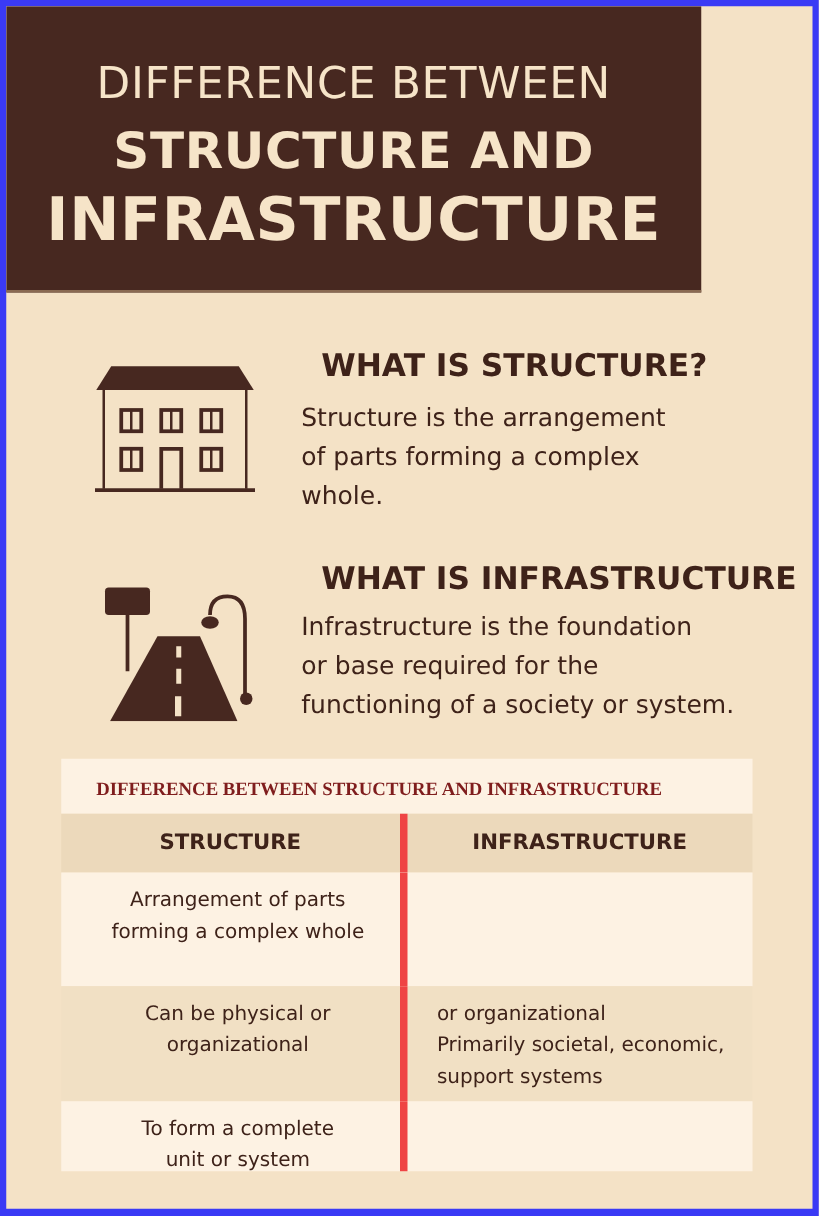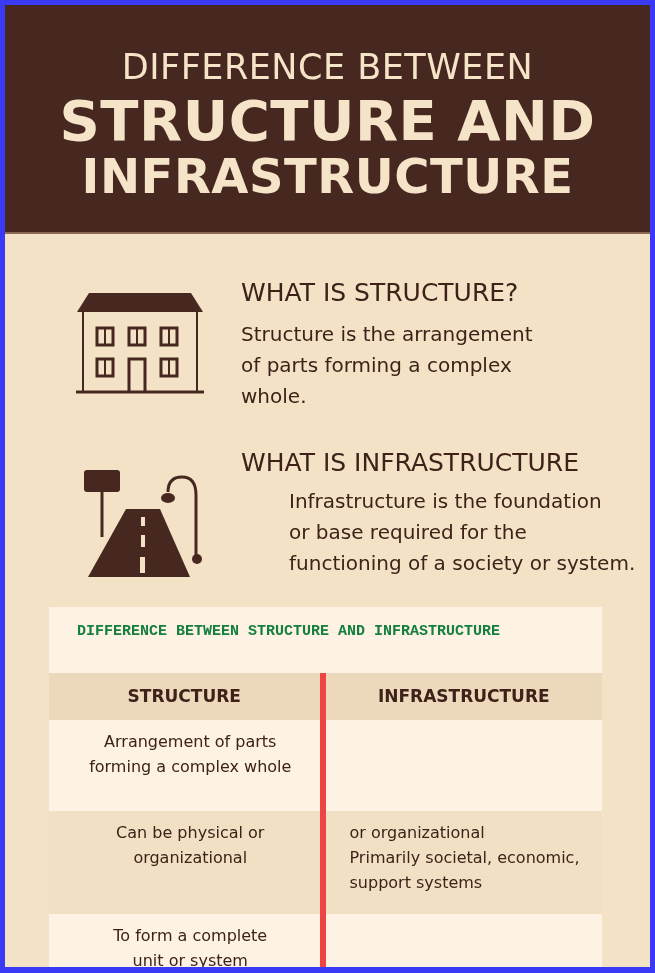--- a/index.html
+++ b/index.html
@@ -12,93 +12,93 @@
     .canvas {
       position: absolute;
       left: 5px; top: 5px;
       width: 645px; height: 962px;
       background: #f4e2c6;
       overflow: hidden;
     }
     .header {
       position: absolute;
       left: 0; top: 0;
-      width: 645px; height: 229px;
+      width: 556px; height: 229px;
       background: #472820;
       border-bottom: 2px solid #8a6a52;
       text-align: center;
       color: #f6e4c8;
     }
     .h-line1 {
       position: absolute; left: 0; right: 0; top: 42px;
       font-size: 35px; font-weight: normal; letter-spacing: 0.5px;
       font-family: "DejaVu Sans", sans-serif;
       line-height: 40px;
     }
     .h-line2 {
       position: absolute; left: 0; right: 0; top: 88px;
-      font-size: 56px; font-weight: bold; letter-spacing: 0.5px;
+      font-size: 40px; font-weight: bold; letter-spacing: 0.5px;
       font-family: "DejaVu Sans", sans-serif;
       line-height: 56px;
     }
     .h-line3 {
       position: absolute; left: 0; right: 0; top: 143px;
       font-size: 48px; font-weight: bold; letter-spacing: 0.5px;
       font-family: "DejaVu Sans", sans-serif;
       line-height: 56px;
     }
     .icon { position: absolute; }
     .icon-house { left: 70px; top: 280px; width: 130px; height: 110px; }
     .icon-road { left: 75px; top: 462px; width: 125px; height: 110px; }
     .sec-title {
-      position: absolute; left: 236px;
-      font-size: 25px; font-weight: normal; color: #3e2219;
+      position: absolute; left: 252px;
+      font-size: 25px; font-weight: bold; color: #3e2219;
       font-family: "DejaVu Sans", sans-serif;
       letter-spacing: 0px;
       white-space: nowrap;
     }
     .sec-body {
       position: absolute; left: 236px;
       font-size: 20px; color: #3e2219;
       line-height: 31px;
       font-family: "DejaVu Sans", sans-serif;
     }
     .sec-body span { display: block; white-space: nowrap; }
     .t1 { top: 273px; }
     .b1 { top: 314px; }
     .t2 { top: 443px; }
-    .b2 { top: 481px; margin-left: 48px; }
+    .b2 { top: 481px; }
 
     .table {
       position: absolute;
       left: 44px; top: 602px;
       width: 553px;
     }
     .tbl-title {
-      height: 66px;
+      height: 44px;
       background: #fdf2e3;
-      color: #15803d;
+      color: #7f1d1d;
       font-weight: bold;
       font-size: 15px;
-      font-family: Liberation Mono, monospace;
+      font-family: Liberation Serif, serif;
       line-height: 50px;
       padding-left: 28px;
       white-space: nowrap;
     }
     .row { display: flex; position: relative; }
     .row .cell { width: 50%; color: #3e2219; font-family: "DejaVu Sans", sans-serif; }
     .row .cell.left { border-right: 6px solid #ef4444; }
     .hdr { height: 47px; background: #ecd9bb; }
     .hdr .cell {
       font-weight: bold; font-size: 17px; line-height: 47px; text-align: center;
     }
     .r-light { background: #fdf2e3; }
     .r-dark { background: #f1e0c4; }
     .r1 { height: 91px; }
-    .r2 { height: 103px; }
+    .r2 { height: 92px; }
     .r3 { height: 56px; }
     .row .cell.body { font-size: 16px; line-height: 25px; padding-top: 9px; }
     .row .cell.body.left { text-align: center; padding-left: 12px; }
     .row .cell.body.right { padding-left: 24px; text-align: left; }
     .cell span { display: block; white-space: nowrap; }
   </style>
 </head>
 <body>
 
 <div class="canvas">

